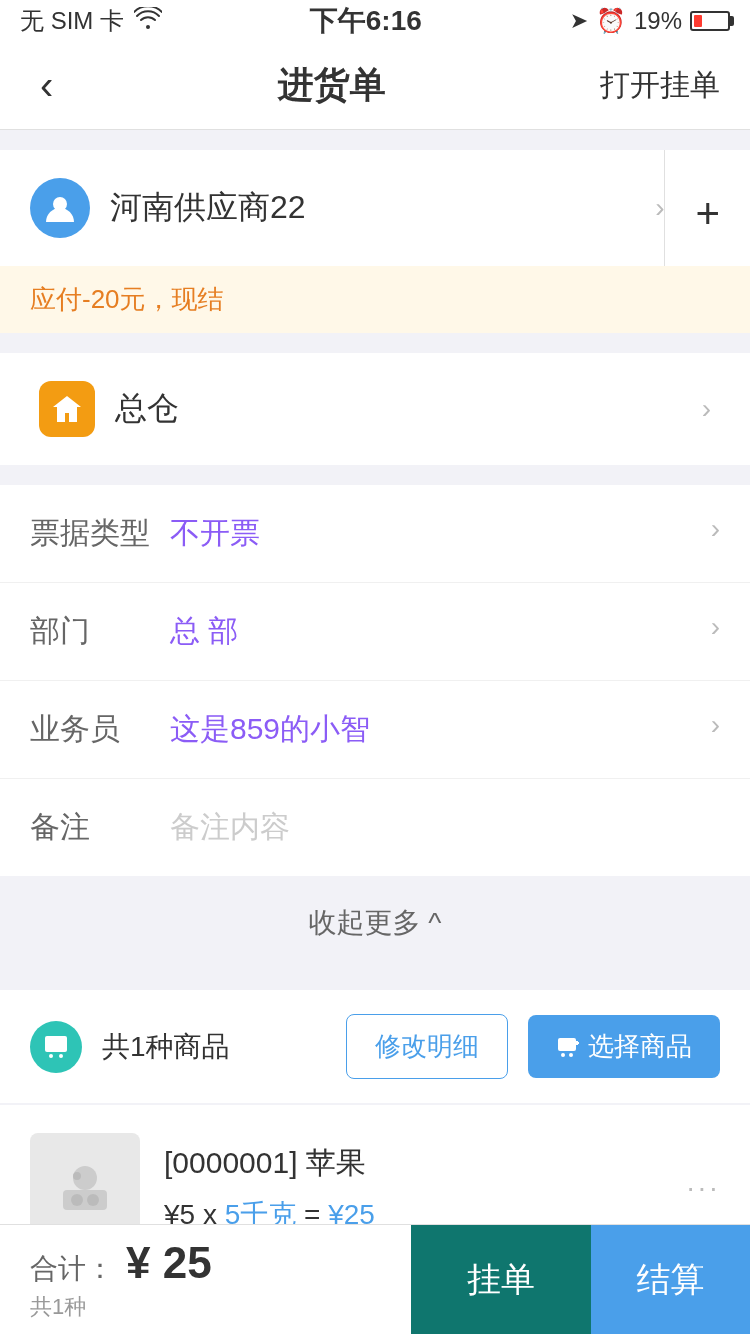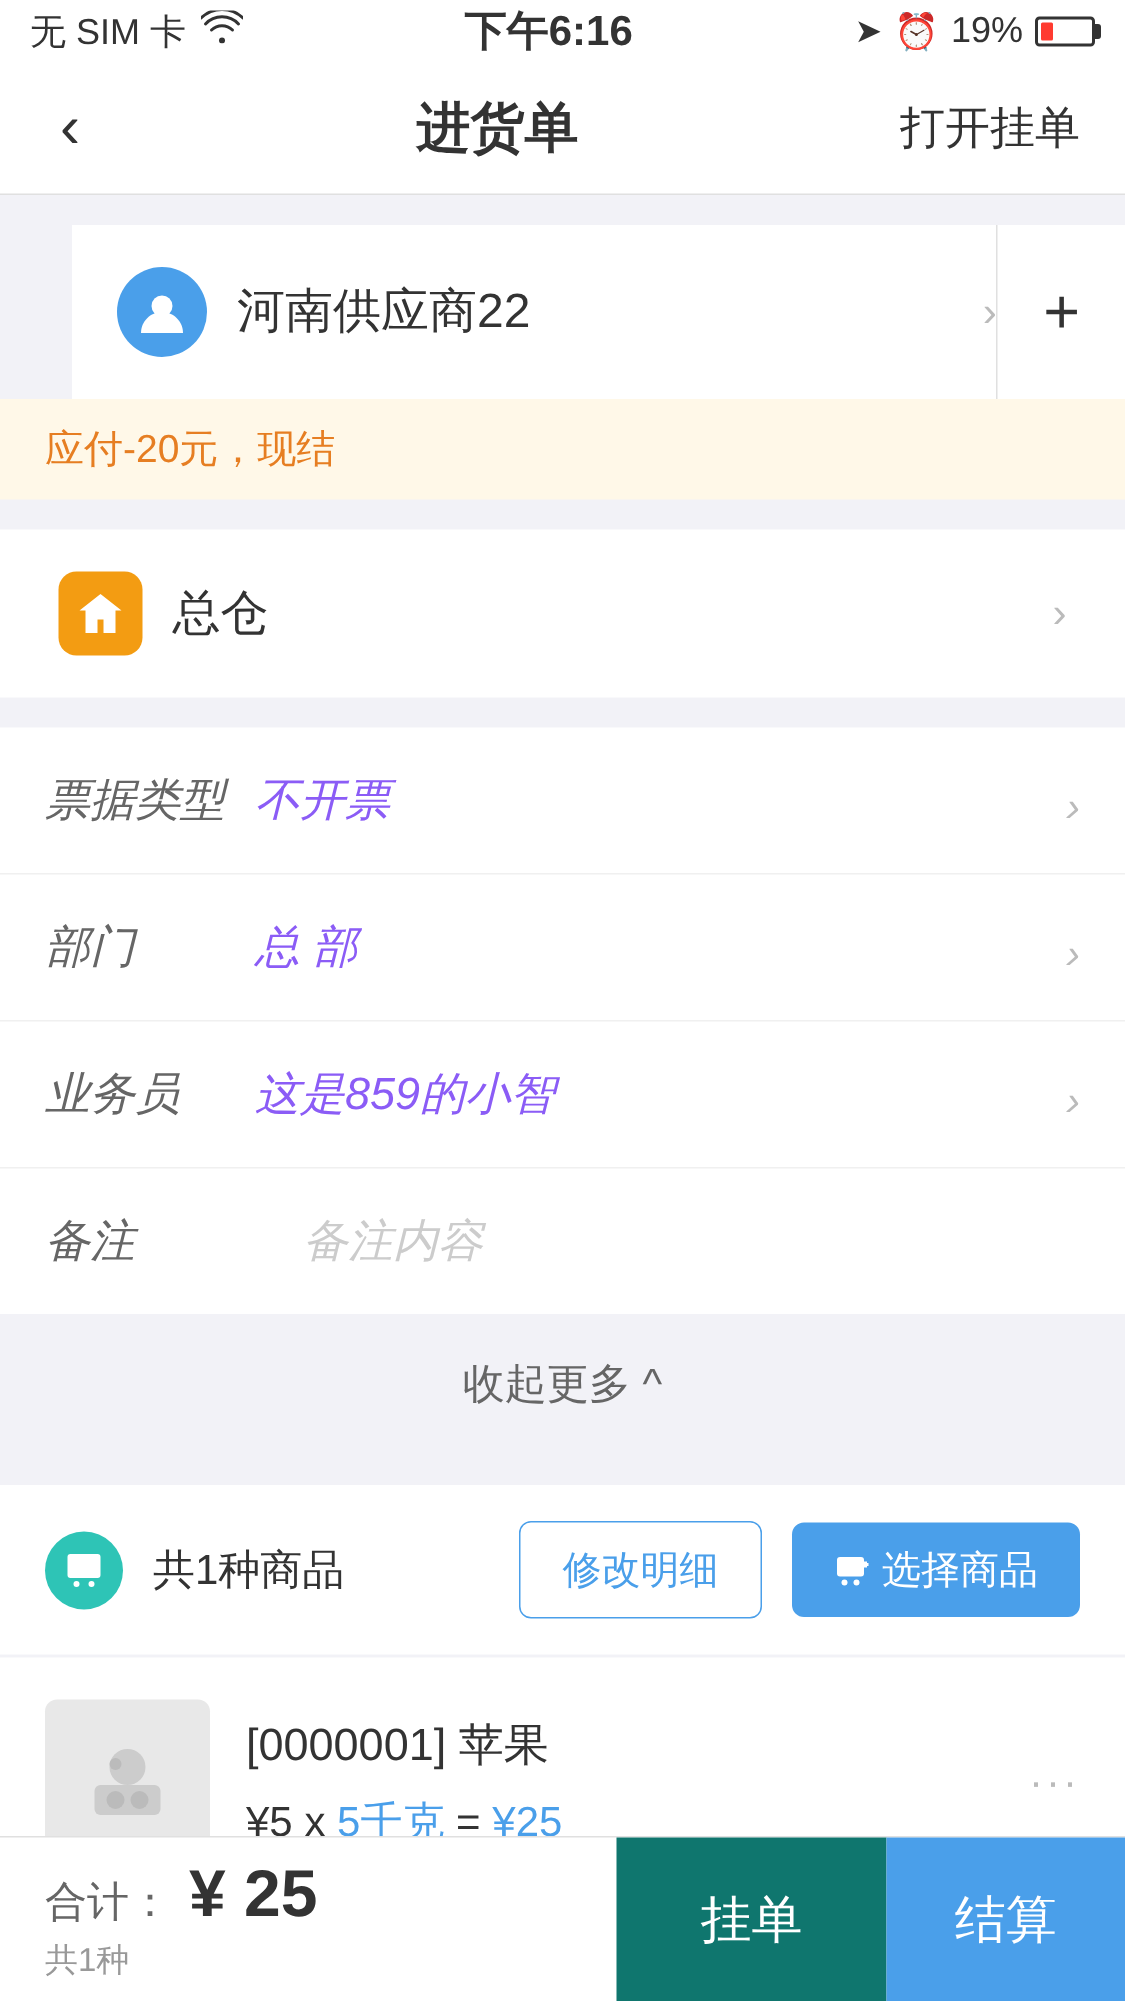--- a/index.html
+++ b/index.html
@@ -78,23 +78,22 @@
     
     .section-gap {
       height: 20px;
       background: #f2f2f7;
     }
 
     
     .supplier-section {
       background: #fff;
       display: flex;
-      align-items: center;
+      align-items: flex-end;
       padding: 0 30px;
-      margin-left: 48px;
     }
     .supplier-main {
       flex: 1;
       display: flex;
       align-items: center;
       padding: 28px 0;
       border-right: 1px solid #e0e0e0;
     }
     .supplier-avatar {
       width: 60px;
@@ -159,41 +158,39 @@
       flex: 1;
     }
 
     
     .form-section {
       background: #fff;
       margin-top: 20px;
     }
     .form-row {
       display: flex;
-      align-items: flex-end;
+      align-items: flex-start;
       padding: 28px 30px;
       border-bottom: 1px solid #f0f0f0;
       min-height: 88px;
-      font-style: italic;
     }
     .form-row:last-child { border-bottom: none; }
     .form-label {
       font-size: 30px;
       color: #666;
       width: 140px;
       flex-shrink: 0;
     }
     .form-value {
       font-size: 30px;
       color: #8b5cf6;
       flex: 1;
     }
     .form-value.placeholder {
       color: #ccc;
-      margin-left: 32px;
     }
 
     
     .collapse-section {
       background: #f2f2f7;
       padding: 28px 30px;
       text-align: center;
       font-size: 28px;
       color: #666;
       cursor: pointer;

